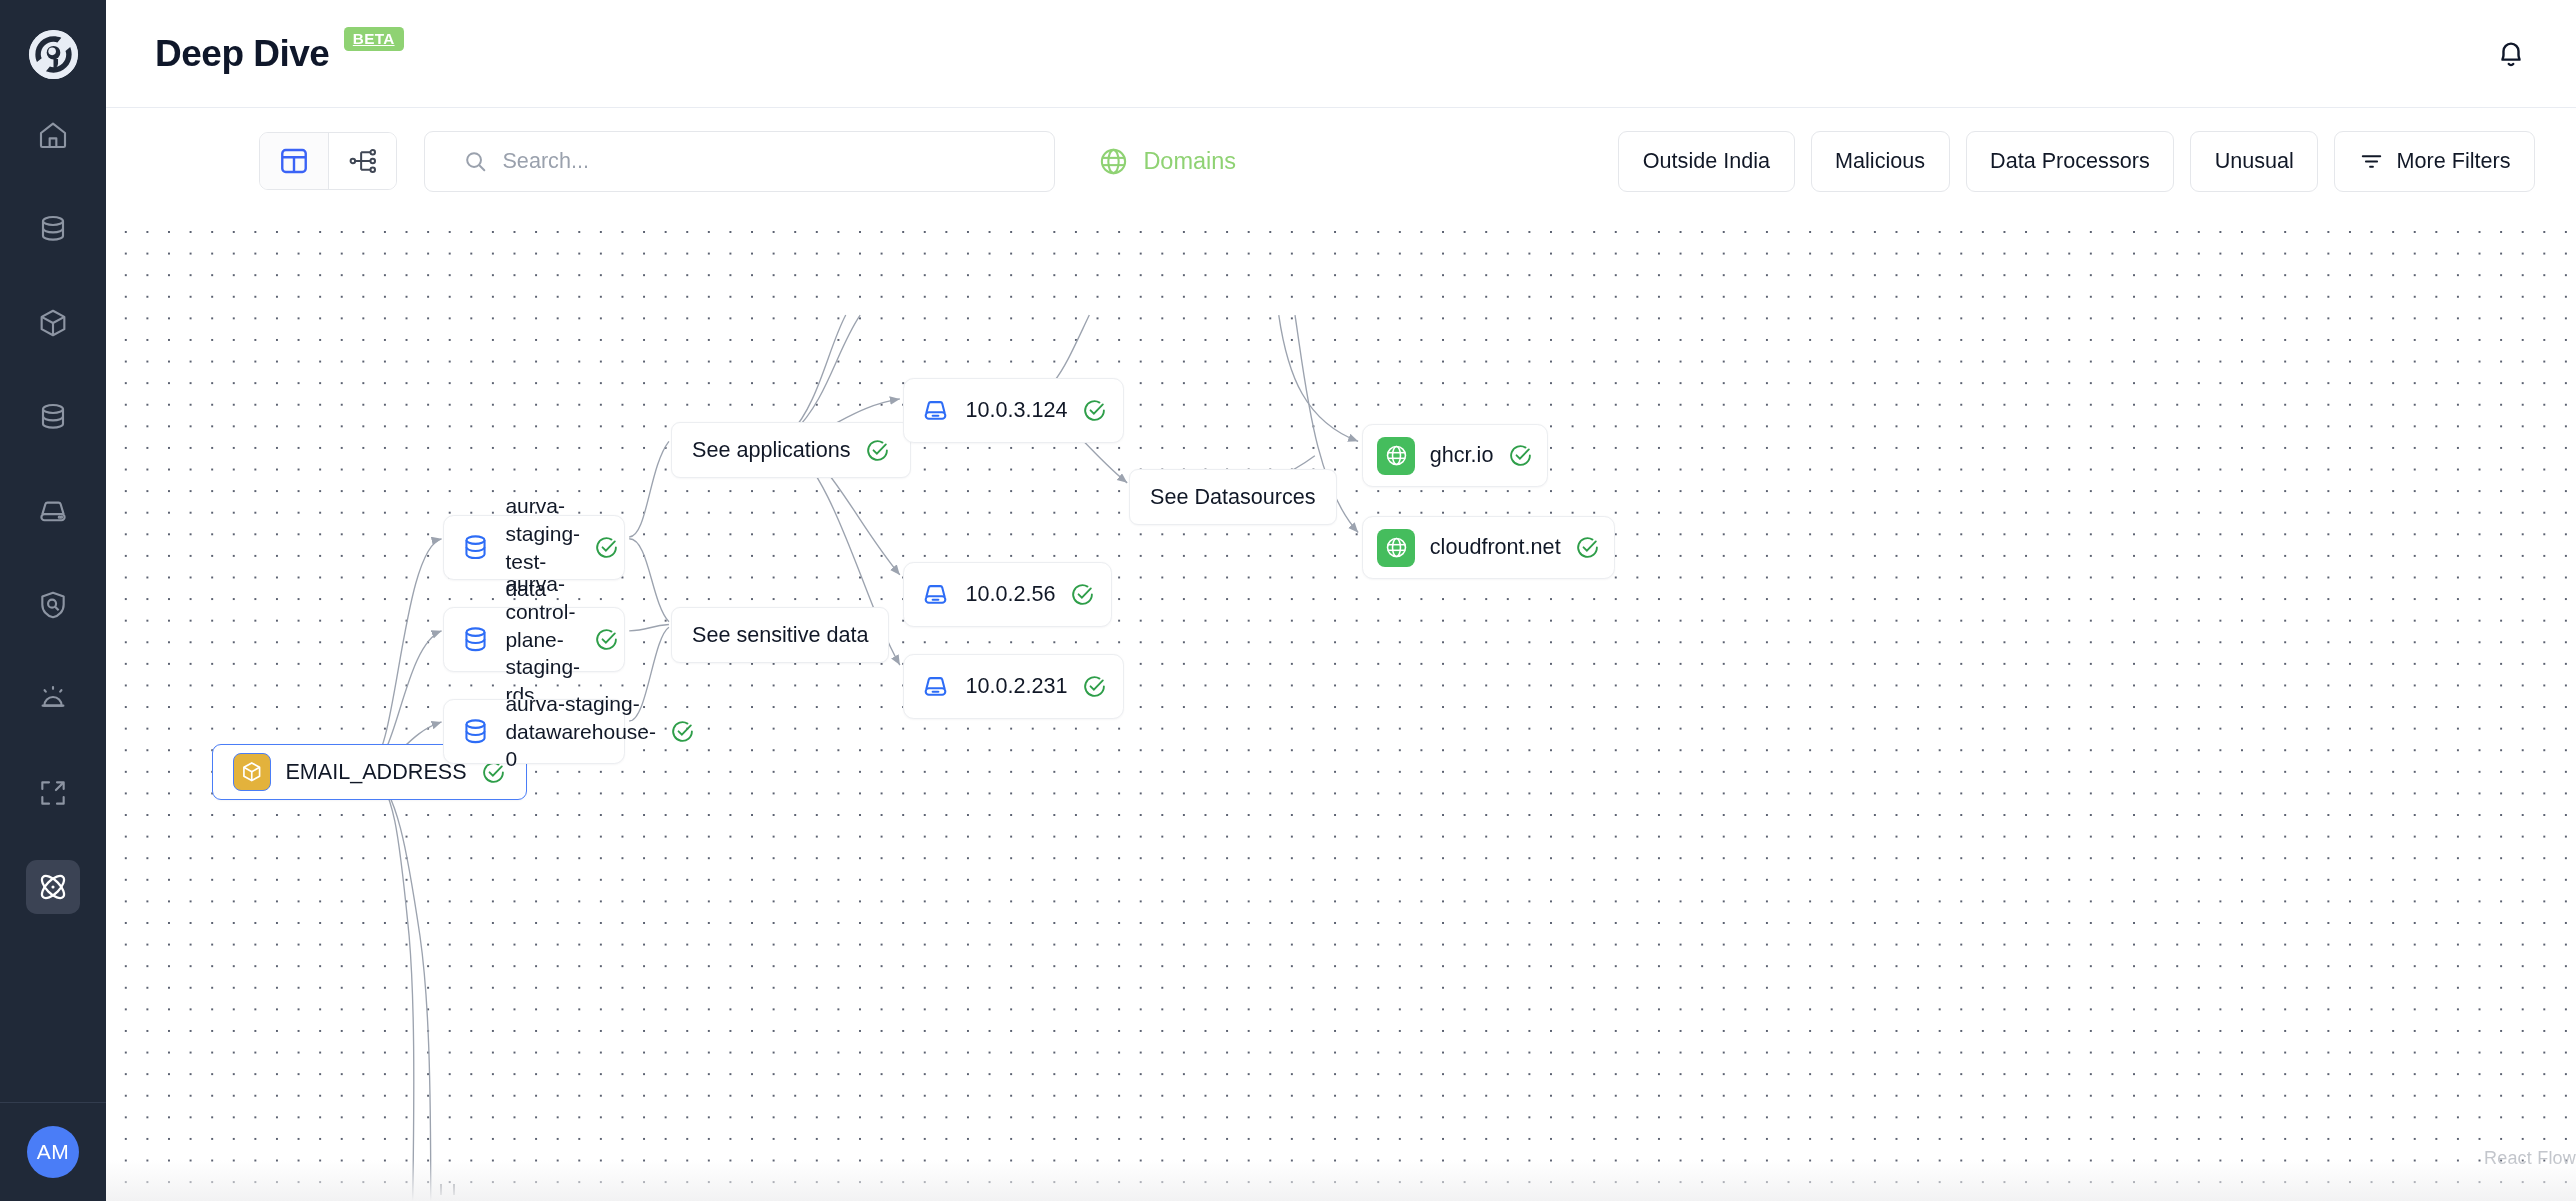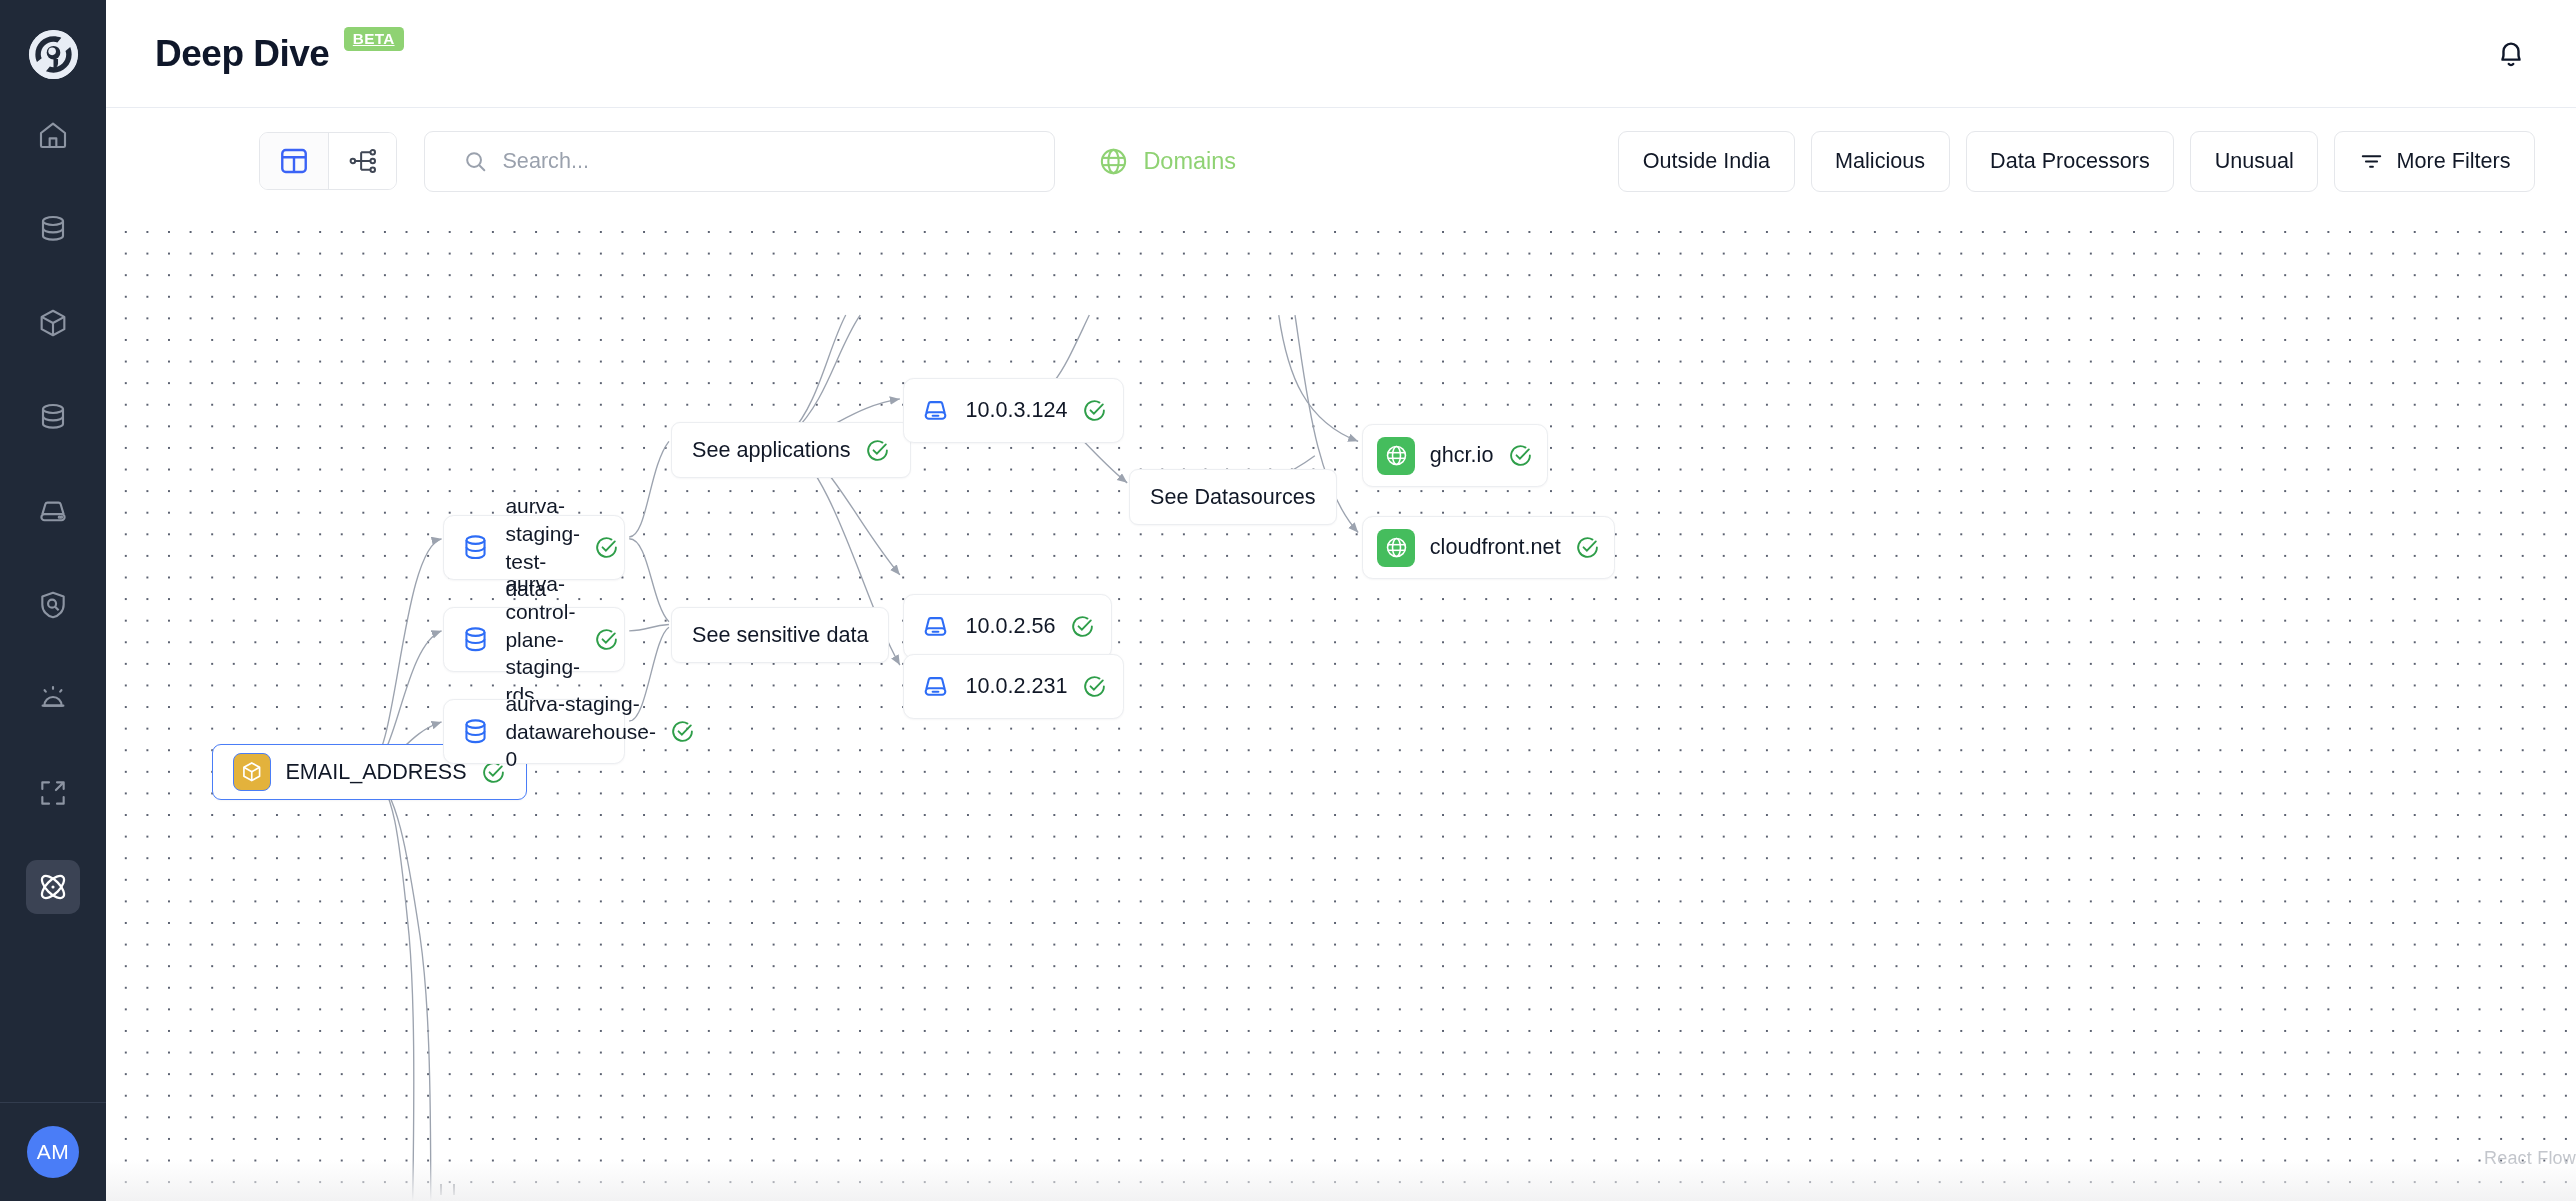--- a/index.html
+++ b/index.html
@@ -500,21 +500,21 @@
         </span>
         <span class="nlabel" style="flex:0 0 auto;">10.0.3.124</span>
         <span class="check">
           <svg width="25" height="25" viewBox="0 0 24 24" fill="none" stroke="#2e9e49" stroke-width="1.8" stroke-linecap="round">
             <path d="M21 12 a9 9 0 1 1-4.2-7.6"></path>
             <path d="M8.2 11.8 L11.4 15 L20 6.2"></path>
           </svg>
         </span>
       </div>
 
-      <div class="node node-ip" style="left:797px; top:348px;margin-top:32px;">
+      <div class="node node-ip" style="left:797px; top:348px;">
         <span class="ico">
           <svg width="31" height="31" viewBox="0 0 24 24" fill="none" stroke="#2d6cf6" stroke-width="1.6" stroke-linejoin="round" stroke-linecap="round">
             <path d="M5 13.6 L6.8 6.6 A1.5 1.5 0 0 1 8.3 5.5 h7.4 a1.5 1.5 0 0 1 1.5 1.1 L19 13.6"></path>
             <rect x="4.4" y="13.4" width="15.2" height="5" rx="2.5"></rect>
             <path d="M9.8 16 h4.4"></path>
           </svg>
         </span>
         <span class="nlabel" style="flex:0 0 auto;">10.0.2.56</span>
         <span class="check">
           <svg width="25" height="25" viewBox="0 0 24 24" fill="none" stroke="#2e9e49" stroke-width="1.8" stroke-linecap="round">

